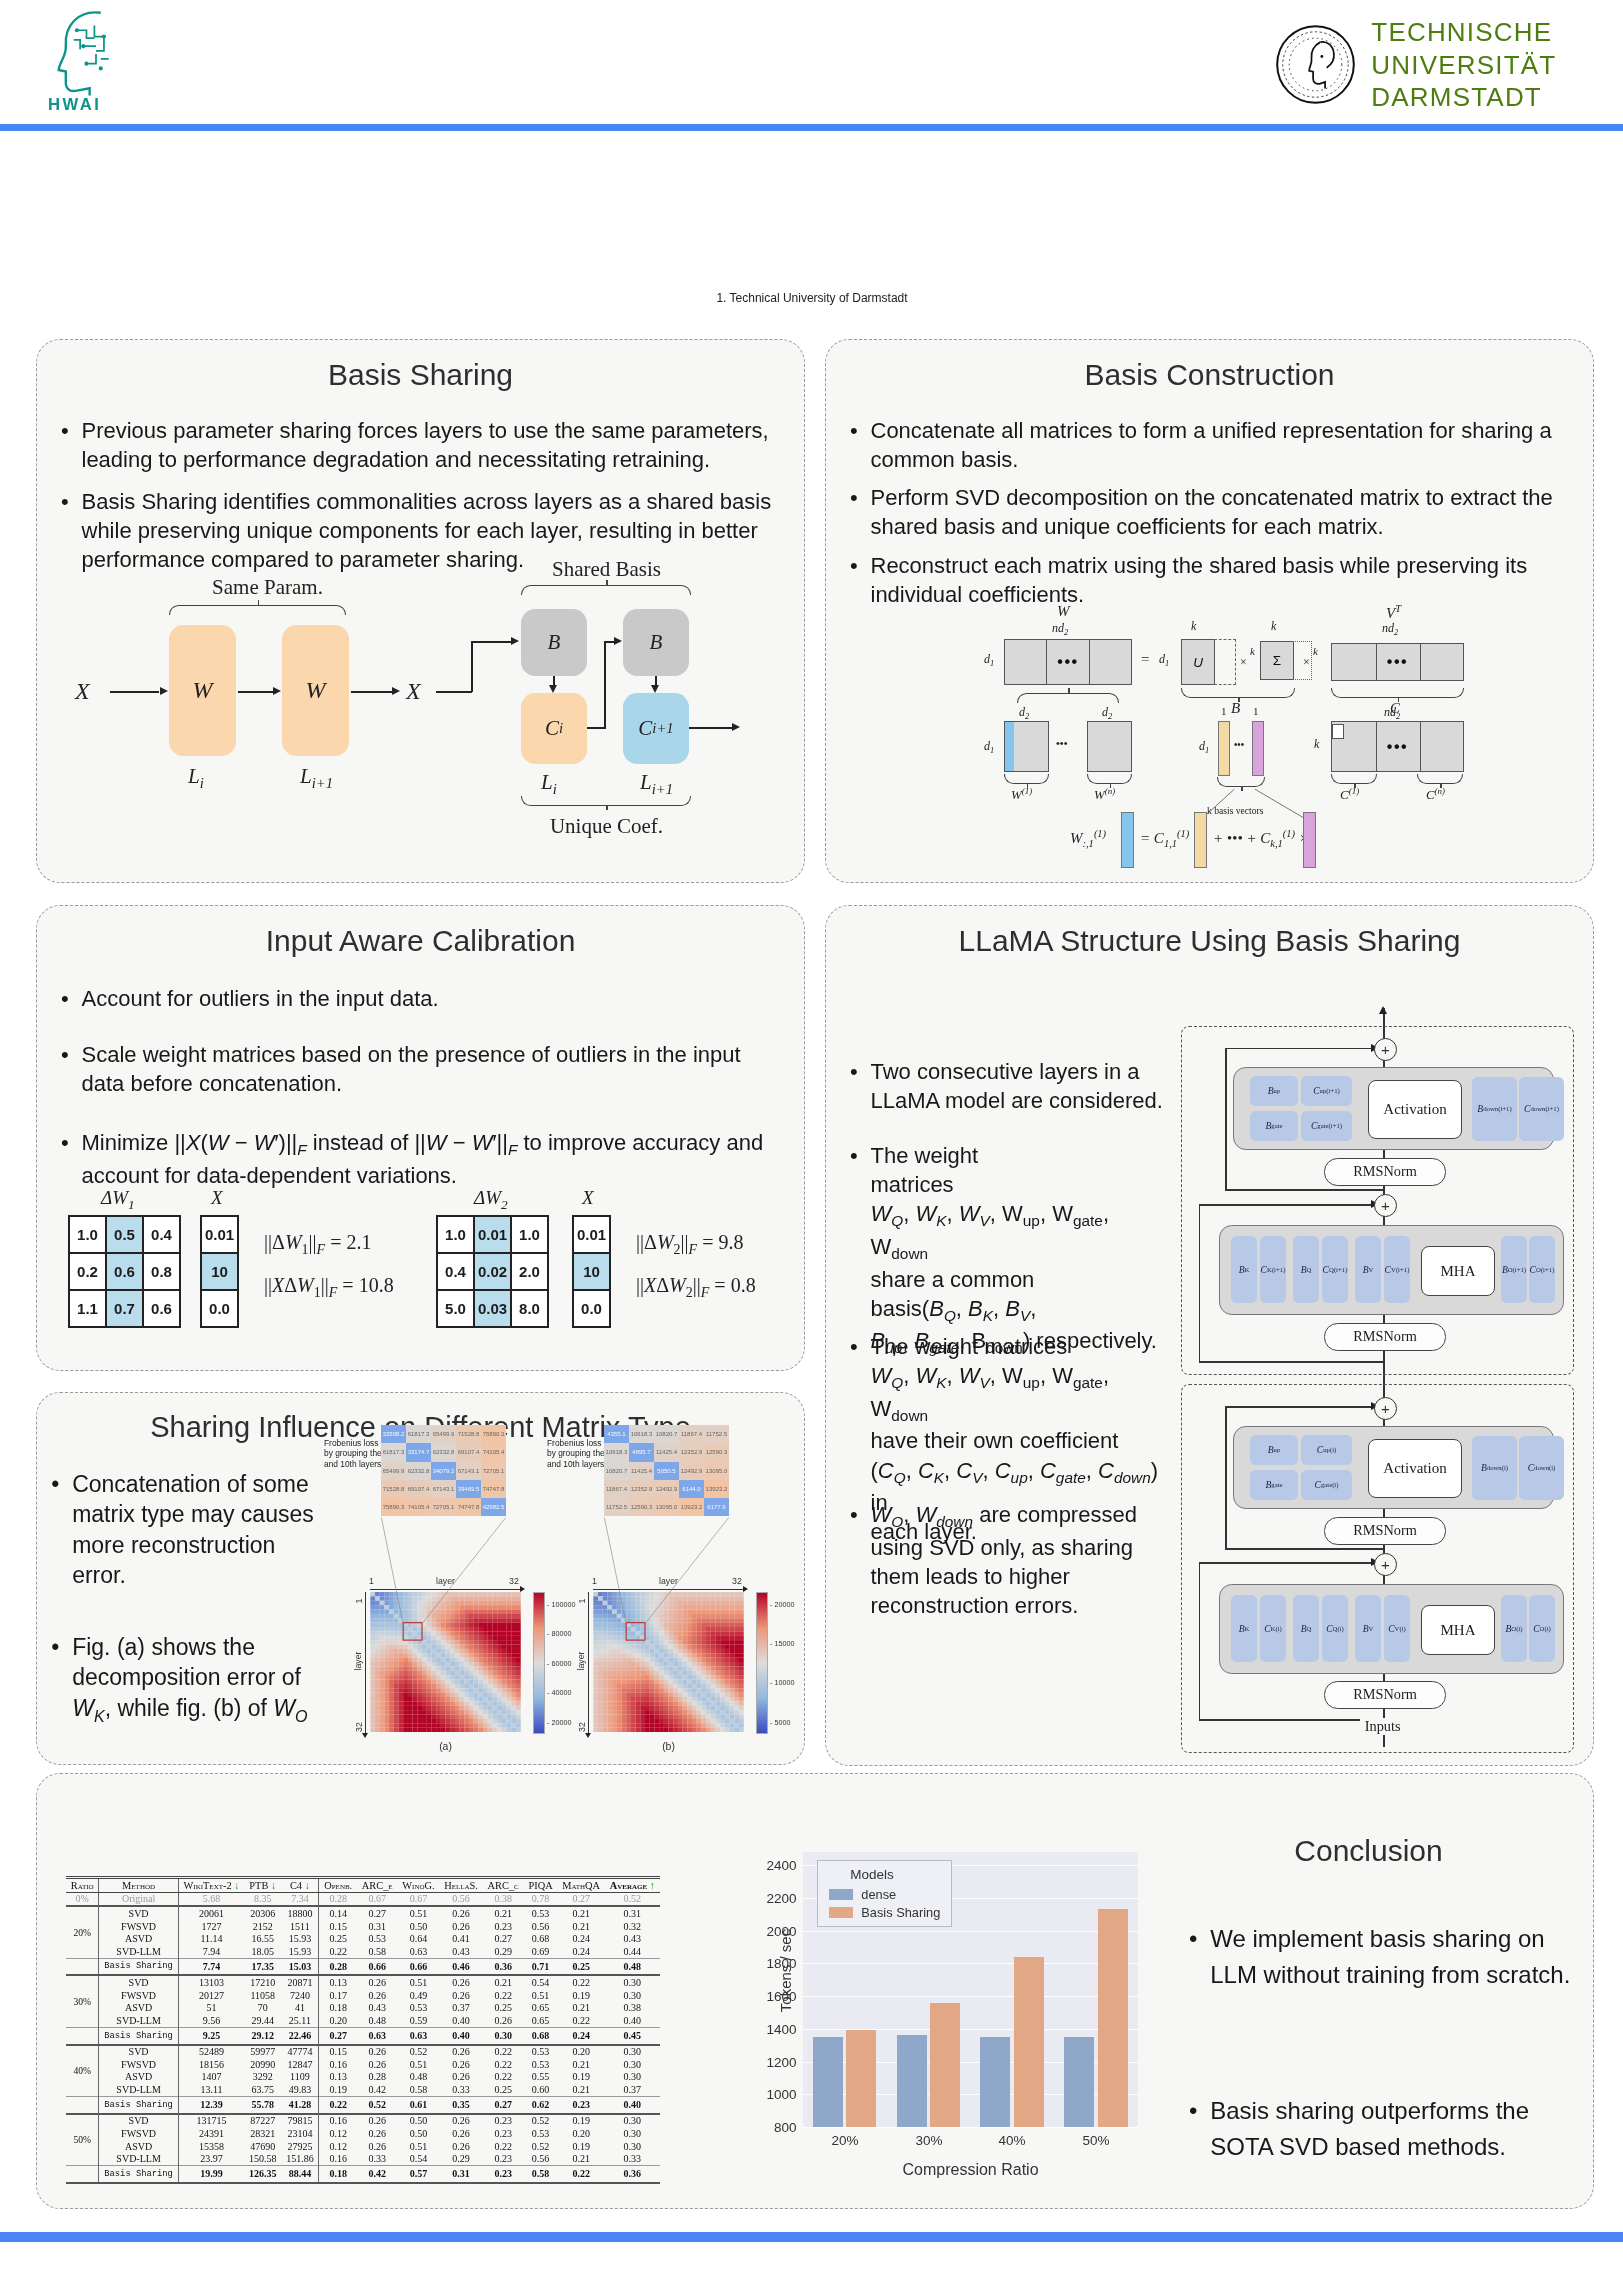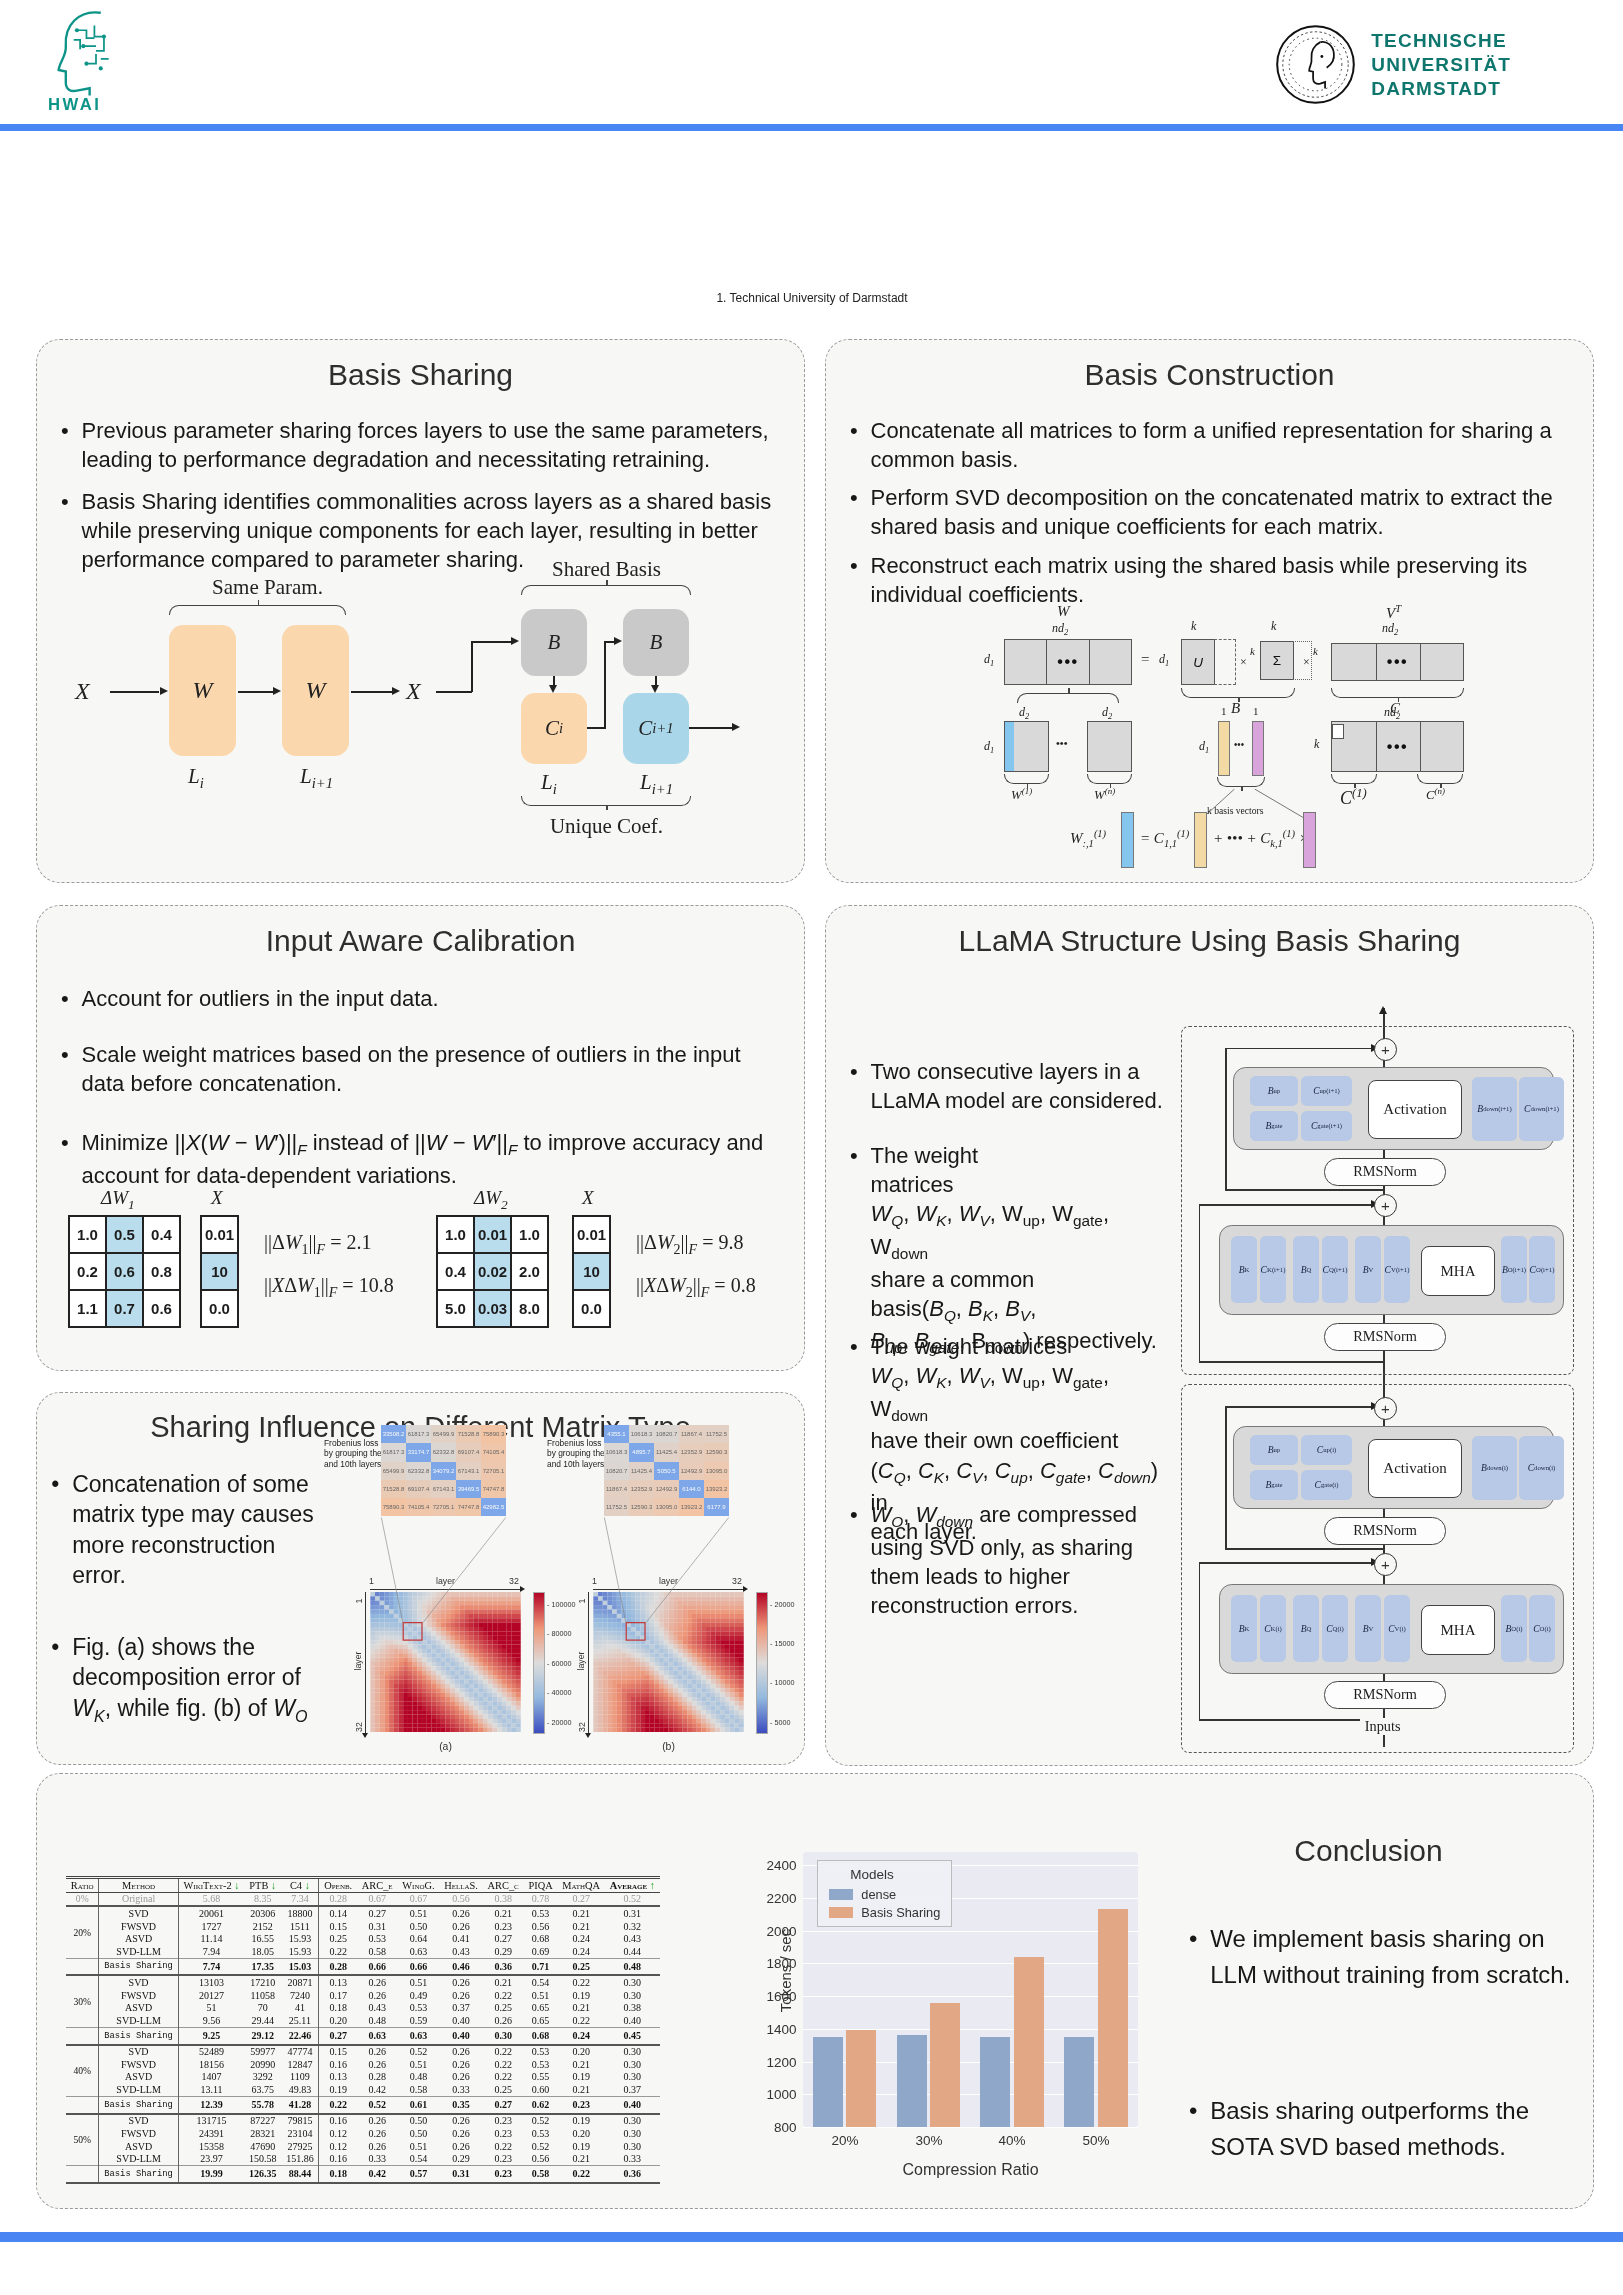--- a/index.html
+++ b/index.html
@@ -94,21 +94,21 @@
 
   <div class="abs" style="left:1274px;top:12.8px;width:319px;height:104px;display:flex;align-items:center;gap:14.3px;">
     <svg width="83" height="83" viewBox="0 0 104 104">
       <circle cx="52" cy="52" r="48" fill="none" stroke="#111" stroke-width="2.5"></circle>
       <circle cx="52" cy="52" r="41" fill="none" stroke="#111" stroke-width="1" stroke-dasharray="3 3"></circle>
       <circle cx="52" cy="52" r="33" fill="none" stroke="#111" stroke-width="1" stroke-dasharray="2 4"></circle>
       <path d="M58 24 C50 28 46 36 47 44 C48 52 44 54 44 60 L49 61 L49 70 C49 75 53 77 58 76 L64 74 L64 82" fill="none" stroke="#111" stroke-width="2.2"></path>
       <path d="M58 24 C66 22 74 28 75 38 C76 46 72 52 66 56" fill="none" stroke="#111" stroke-width="2.2"></path>
       <circle cx="60" cy="42" r="1.8" fill="#111"></circle>
     </svg>
-    <div style="font-size:19px;letter-spacing:1.2px;color:#0f766e;line-height:1.25;font-weight:700;">
+    <div style="font-size:26px;letter-spacing:1.2px;color:#4d7c0f;line-height:1.25;font-weight:400;">
       <div>TECHNISCHE</div>
       <div>UNIVERSITÄT</div>
       <div>DARMSTADT</div>
     </div>
   </div>
 
   <div class="bluebar" style="top:124px;height:7.2px;"></div>
 
   <div class="affil" style="top:291px;">1. Technical University of Darmstadt</div>
 
@@ -241,21 +241,21 @@
     <div class="lbl it" style="left:558px;top:365px;font-size:12px;">nd<sub>2</sub></div>
     <div class="lbl it" style="left:488px;top:397px;font-size:12px;">k</div>
     <div class="mat" style="left:505px;top:381px;width:131px;height:49px;">
         <span class="dots">•••</span>
       <div class="abs" style="left:0;top:2.4px;width:10.4px;height:12.8px;background:#fff;border:0.8px solid #555;"></div>
       <div class="abs" style="left:44px;top:0;width:0.8px;height:100%;background:#555;"></div>
       <div class="abs" style="left:88px;top:0;width:0.8px;height:100%;background:#555;"></div>
     </div>
     <div class="ubrace" style="left:505px;top:434px;width:44px;"></div>
     <div class="ubrace" style="left:591px;top:434px;width:44px;"></div>
-    <div class="lbl it" style="left:514px;top:446px;font-size:18px;">C<sup>(1)</sup></div>
+    <div class="lbl it" style="left:514px;top:446px;font-size:13px;">C<sup>(1)</sup></div>
     <div class="lbl it" style="left:600px;top:446px;font-size:12.8px;">C<sup>(n)</sup></div>
 
     <div class="lbl it" style="left:244px;top:488px;font-size:15px;">W<sub>:,1</sub><sup>(1)</sup></div>
     <div class="thincol" style="left:295px;top:472px;width:11px;height:54px;background:#85c6ee;"></div>
     <div class="lbl it" style="left:314px;top:488px;font-size:15px;">= C<sub>1,1</sub><sup>(1)</sup> ×</div>
     <div class="thincol" style="left:368px;top:472px;width:11px;height:54px;background:#f3d9a4;"></div>
     <div class="lbl it" style="left:387px;top:488px;font-size:15px;">+ ••• + C<sub>k,1</sub><sup>(1)</sup> ×</div>
     <div class="thincol" style="left:477px;top:472px;width:11px;height:54px;background:#d9a3dc;"></div>
   </div>
 

